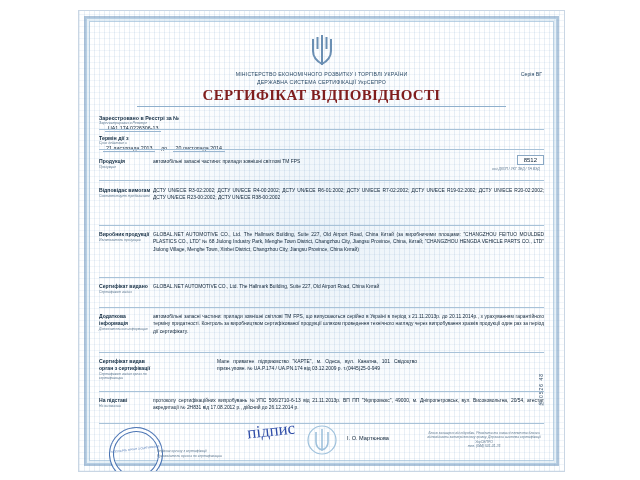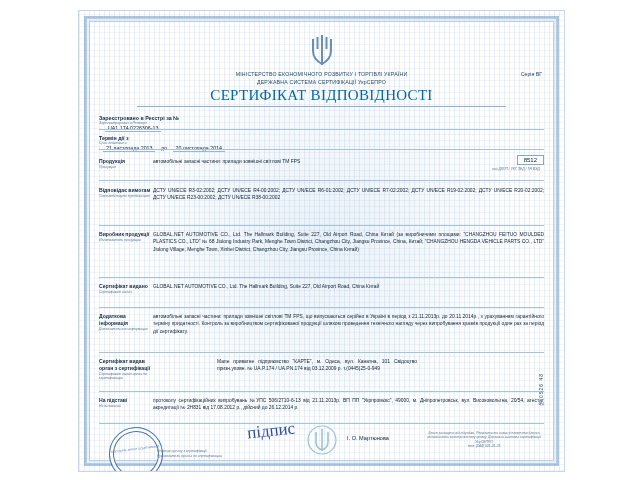--- a/index.html
+++ b/index.html
@@ -39,21 +39,21 @@
   }
   .ministry{
     position:absolute;left:0;right:0;top:46px;text-align:center;
     font-size:5.2px;letter-spacing:.2px;color:#2b4a66;line-height:1.45;
   }
   .serie{
     position:absolute;right:4px;top:46px;font-size:5.2px;color:#2b4a66;
   }
   .title{
     position:absolute;left:0;right:0;top:62px;text-align:center;
-    font-size:15px;font-weight:normal;color:#0369a1;letter-spacing:.3px;
+    font-size:15px;font-weight:bold;color:#7f1d1d;letter-spacing:.3px;
     font-family:"Liberation Serif",serif;
   }
   .title-rule{
     position:absolute;left:40px;right:40px;top:81px;height:1px;background:#8fb0cd;
   }
 
   .row{position:absolute;left:2px;right:2px;font-size:5.3px;color:#123;}
   .lbl{color:#102a40;font-weight:bold;}
   .lbl-sub{display:block;font-size:3.5px;color:#5d7890;font-weight:normal;font-style:italic;letter-spacing:0;}
   .val{color:#0d2236;}

